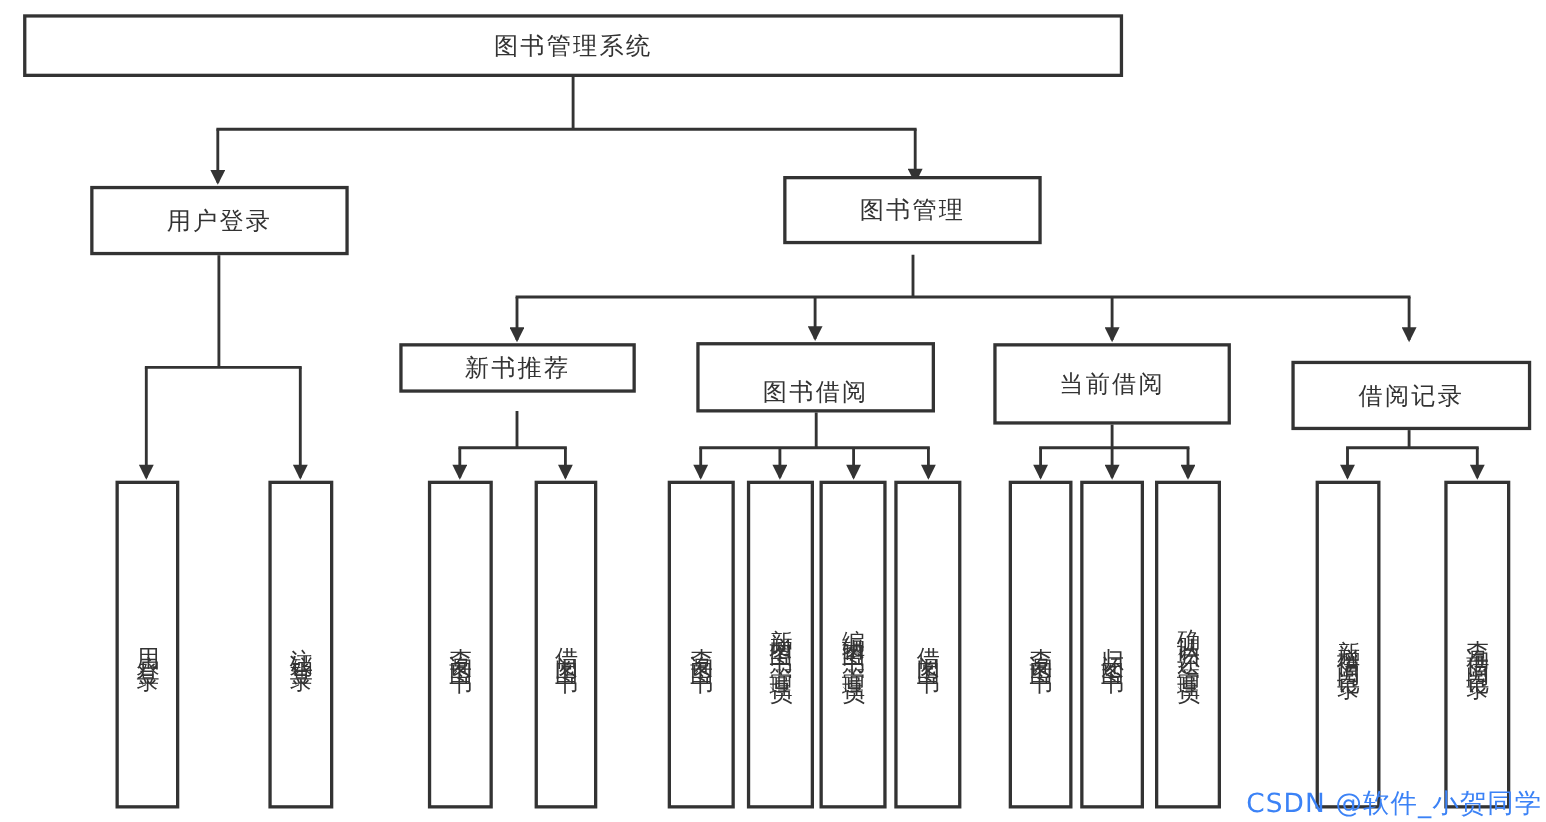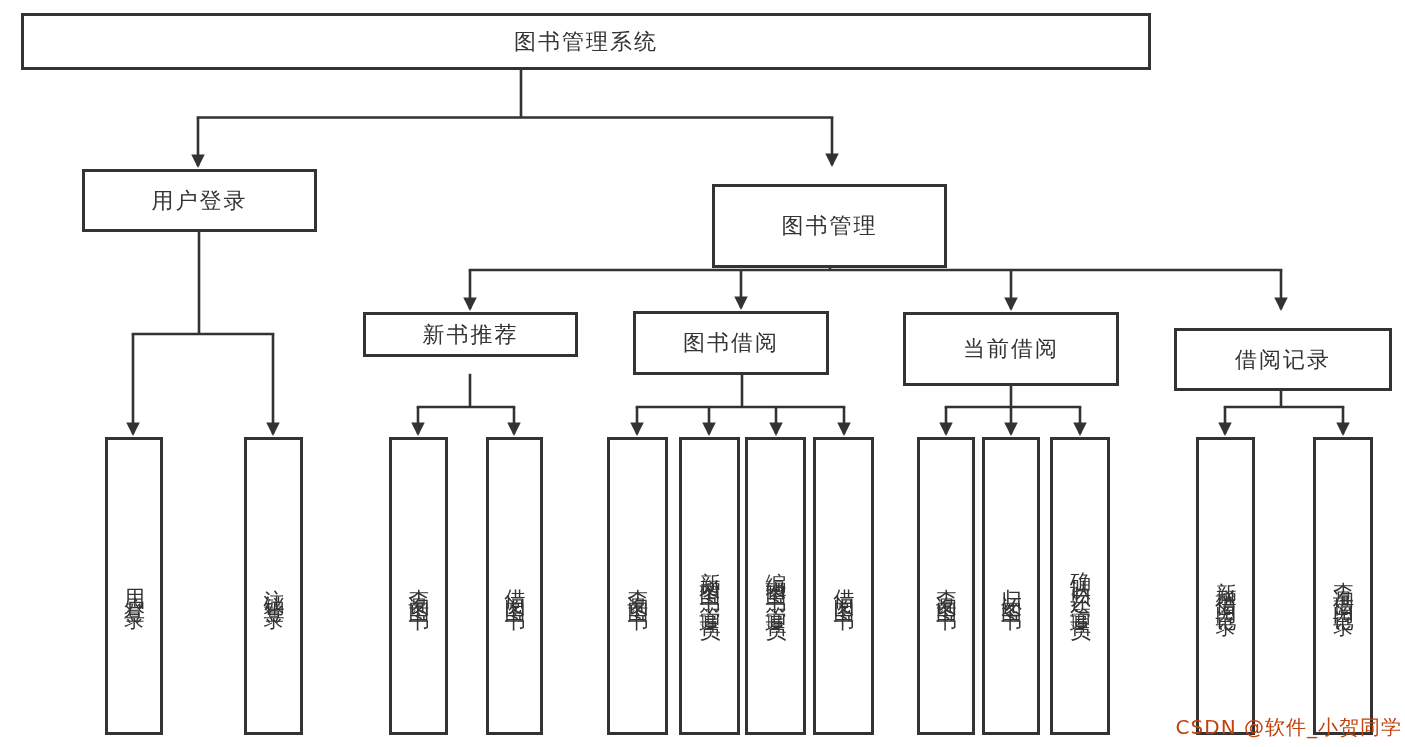--- a/index.html
+++ b/index.html
@@ -26,22 +26,22 @@
     writing-mode:vertical-rl;
     text-orientation:mixed;
     font-size:21px;
     letter-spacing:7px;
     color:#333333;
     line-height:1;
   }
   .watermark{
     position:absolute;
     right:3px;top:714px;
-    font-size:20px;
-    color:#c2410c;
+    font-size:24px;
+    color:#3b82f6;
     letter-spacing:1px;
     z-index:3;
     white-space:nowrap;
     margin-left:26px;
   }
 </style>
 </head>
 <body>
 
 <div id="stage">
@@ -77,35 +77,35 @@
       <path d="M776,407 V434" marker-end="url(#arw)"></path>
       <path d="M844,407 V434" marker-end="url(#arw)"></path>
       <path d="M946,407 V434" marker-end="url(#arw)"></path>
       <path d="M1011,407 V434" marker-end="url(#arw)"></path>
       <path d="M1080,407 V434" marker-end="url(#arw)"></path>
       <path d="M1225,407 V434" marker-end="url(#arw)"></path>
       <path d="M1343,407 V434" marker-end="url(#arw)"></path>
     </g>
   </svg>
 
-  <div class="box" style="left:21px;top:13px;width:1130px;height:57px;">
+  <div class="box" style="left:21px;top:13px;width:1000px;height:57px;">
     <span class="root-label">图书管理系统</span>
   </div>
 
   <div class="box" style="left:82px;top:169px;width:235px;height:63px;">
     <span class="hlabel">用户登录</span>
   </div>
-  <div class="box" style="left:712px;top:184px;width:235px;height:84px;">
+  <div class="box" style="left:712px;top:160px;width:235px;height:62px;">
     <span class="hlabel">图书管理</span>
   </div>
 
   <div class="box" style="left:363px;top:312px;width:215px;height:45px;">
     <span class="hlabel">新书推荐</span>
   </div>
-  <div class="box" style="left:633px;top:311px;width:196px;height:64px;">
+  <div class="box" style="left:633px;top:311px;width:217px;height:64px;align-items:flex-end;">
     <span class="hlabel">图书借阅</span>
   </div>
   <div class="box" style="left:903px;top:312px;width:216px;height:74px;">
     <span class="hlabel">当前借阅</span>
   </div>
   <div class="box" style="left:1174px;top:312px;width:218px;height:63px;margin-top:16px;">
     <span class="hlabel">借阅记录</span>
   </div>
 
   <div class="box vbox" style="left:105px;top:437px;width:58px;height:298px;">

